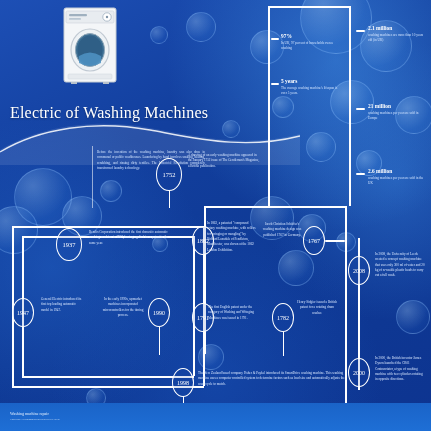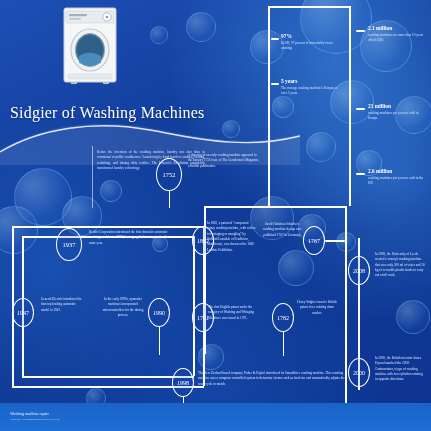--- a/index.html
+++ b/index.html
@@ -143,21 +143,21 @@
     <circle cx="45" cy="11" r="1.2" fill="#7e93a6"></circle>
     <ellipse cx="28" cy="44" rx="19" ry="21" fill="#eef2f5" stroke="#c0c9d2" stroke-width="1.2"></ellipse>
     <ellipse cx="28" cy="44" rx="14.5" ry="16.5" fill="#3d6f93" stroke="#8fa6b8" stroke-width="1"></ellipse>
     <ellipse cx="28" cy="44" rx="12.5" ry="14.5" fill="#2f5f86"></ellipse>
     <path d="M17,50 Q28,43 39,50 L39,57 Q28,63 17,57 Z" fill="#4f93c4" opacity="0.85"></path>
     <rect x="6" y="68" width="44" height="5" rx="1" fill="#e6eaee" stroke="#cfd7de" stroke-width="0.5"></rect>
     <rect x="9" y="76" width="6" height="2" fill="#b8c2cb"></rect>
     <rect x="41" y="76" width="6" height="2" fill="#b8c2cb"></rect>
   </svg>
 
-  <div class="title">Sidgier of Washing Machines</div>
+  <div class="title">Electric of Washing Machines</div>
 
   <div class="hairline" style="left:92px; top:146px; width:1.2px; height:62px;"></div>
 
   <div class="intro">Before the invention of the washing machine, laundry was also done in communal or public washhouses. Laundering by hand involves soaking, beating, scrubbing, and rinsing dirty textiles. The Industrial Revolution completely transformed laundry technology.</div>
 
   <div class="line h" style="left:268px; top:6px; width:82px;"></div>
   <div class="line v" style="left:268px; top:6px; height:200px;"></div>
   <div class="line v" style="left:349px; top:6px; height:200px;"></div>
 
   <div class="tick-h" style="left:271px; top:38px; width:8px;"></div>

